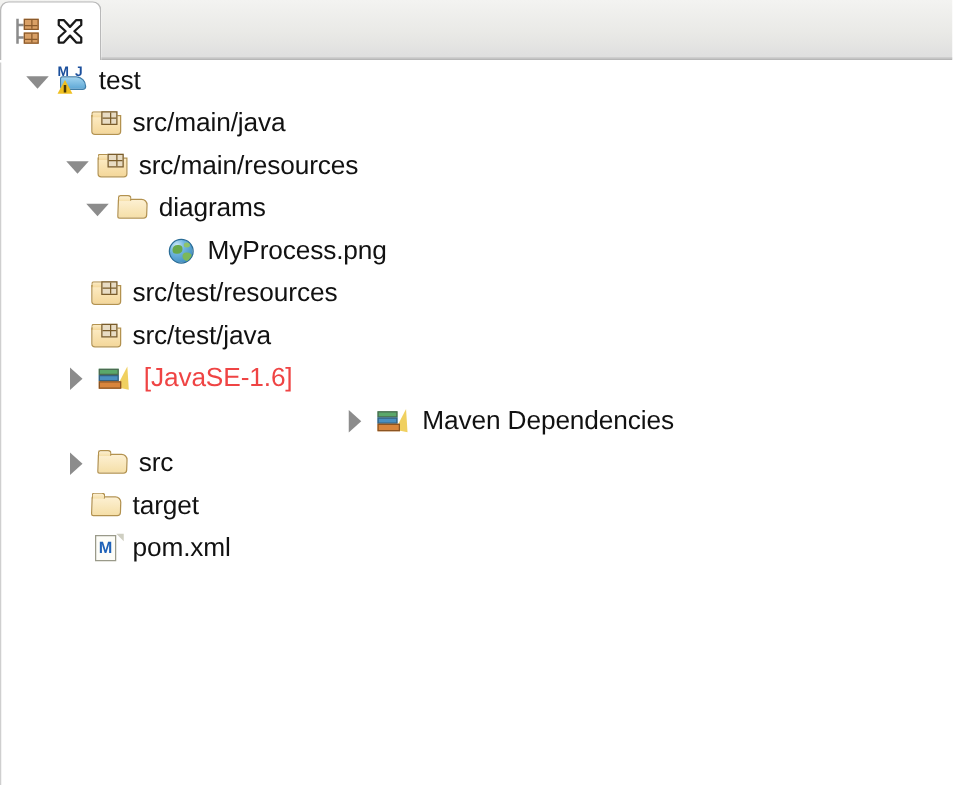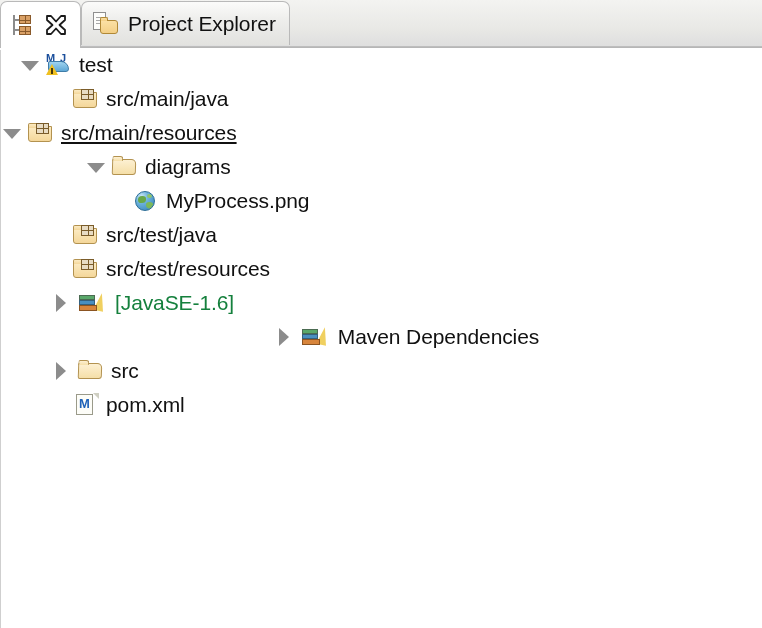--- a/index.html
+++ b/index.html
@@ -445,21 +445,21 @@
     position: absolute; left: 5px; top: 4px;
     width: 13px; height: 14px;
     color: #1f62b8;
     font-family: "Liberation Sans", sans-serif;
     font-weight: bold;
     font-size: 13px;
     line-height: 14px;
     text-align: center;
   }
 
-  .suffix-javase { color: #15803d; }
+  .suffix-javase { color: #ef4444; }
 </style>
 </head>
 <body>
 
 <div id="app">
 
   <div class="tabbar">
 
 
     <div class="tab active">
@@ -470,31 +470,20 @@
         <span class="blk a"></span>
         <span class="blk b"></span>
       </span>
       <span class="icon ico-close-x">
         <svg width="22" height="22" viewBox="0 0 22 22">
           <path d="M2 2 L6 2 L11 7.5 L16 2 L20 2 L20 6 L14.5 11 L20 16 L20 20 L16 20 L11 14.5 L6 20 L2 20 L2 16 L7.5 11 L2 6 Z" fill="none" stroke="#1a1a1a" stroke-width="1.8" stroke-linejoin="round"></path>
         </svg>
       </span>
     </div>
 
-    <div class="tab inactive">
-      <span class="icon ico-project">
-        <span class="doc">
-            <span class="ln"></span>
-            <span class="ln"></span>
-            <span class="ln"></span>
-          </span>
-        <span class="fold"></span>
-      </span>
-      <span class="tab-label">Project Explorer</span>
-    </div>
 
     <div class="tabbar-strip"></div>
   </div>
 
   <div class="toolbar">
     <div class="tb-btn ico-collapse">
       <span class="sq-back"></span>
       <span class="sq-front"></span>
       <span class="bar"></span>
     </div>
@@ -525,32 +514,32 @@
     <div class="row" style="padding-left:72px;">
       <div class="row-inner">
         <span class="icon ico-srcfolder">
           <span class="fold"></span>
             <span class="pkg"></span>
         </span>
         <span class="label">src/main/java</span>
       </div>
     </div>
 
-    <div class="row" style="text-decoration:underline;">
+    <div class="row" style="padding-left:50px;">
       <div class="row-inner">
         <span class="twisty down"></span>
         <span class="icon ico-srcfolder">
           <span class="fold"></span>
             <span class="pkg"></span>
         </span>
         <span class="label">src/main/resources</span>
       </div>
     </div>
 
-    <div class="row" style="padding-left:84px;">
+    <div class="row" style="padding-left:66px;">
       <div class="row-inner">
         <span class="twisty down"></span>
         <span class="icon ico-folder">
           <span class="fold"></span>
         </span>
         <span class="label">diagrams</span>
       </div>
     </div>
 
 
@@ -566,31 +555,31 @@
         <span class="label">MyProcess.png</span>
       </div>
     </div>
 
     <div class="row" style="padding-left:72px;">
       <div class="row-inner">
         <span class="icon ico-srcfolder">
           <span class="fold"></span>
             <span class="pkg"></span>
         </span>
-        <span class="label">src/test/java</span>
+        <span class="label">src/test/resources</span>
       </div>
     </div>
 
     <div class="row" style="padding-left:72px;">
       <div class="row-inner">
         <span class="icon ico-srcfolder">
           <span class="fold"></span>
             <span class="pkg"></span>
         </span>
-        <span class="label">src/test/resources</span>
+        <span class="label">src/test/java</span>
       </div>
     </div>
 
     <div class="row" style="padding-left:50px;">
       <div class="row-inner">
         <span class="twisty right"></span>
         <span class="icon ico-lib">
           <span class="tri"></span>
           <span class="bk bk1"></span>
             <span class="bk bk2"></span>
@@ -616,20 +605,28 @@
     <div class="row" style="padding-left:50px;">
       <div class="row-inner">
         <span class="twisty right"></span>
         <span class="icon ico-folder">
           <span class="fold"></span>
         </span>
         <span class="label">src</span>
       </div>
     </div>
 
+    <div class="row" style="padding-left:72px;">
+      <div class="row-inner">
+        <span class="icon ico-folder">
+          <span class="fold"></span>
+        </span>
+        <span class="label">target</span>
+      </div>
+    </div>
 
     <div class="row" style="padding-left:72px;">
       <div class="row-inner">
         <span class="icon ico-xml">
           <span class="doc"></span>
           <span class="corner"></span>
           <span class="m">M</span>
         </span>
         <span class="label">pom.xml</span>
       </div>

